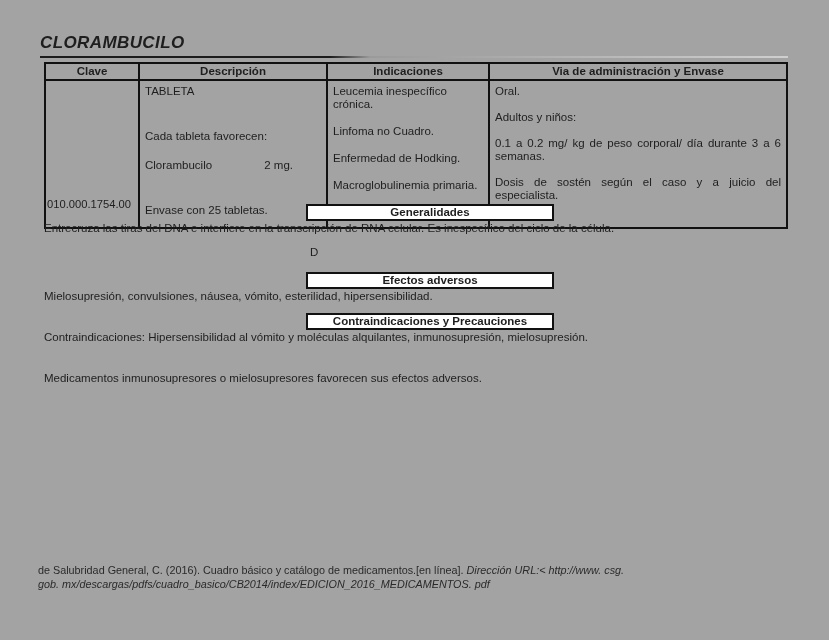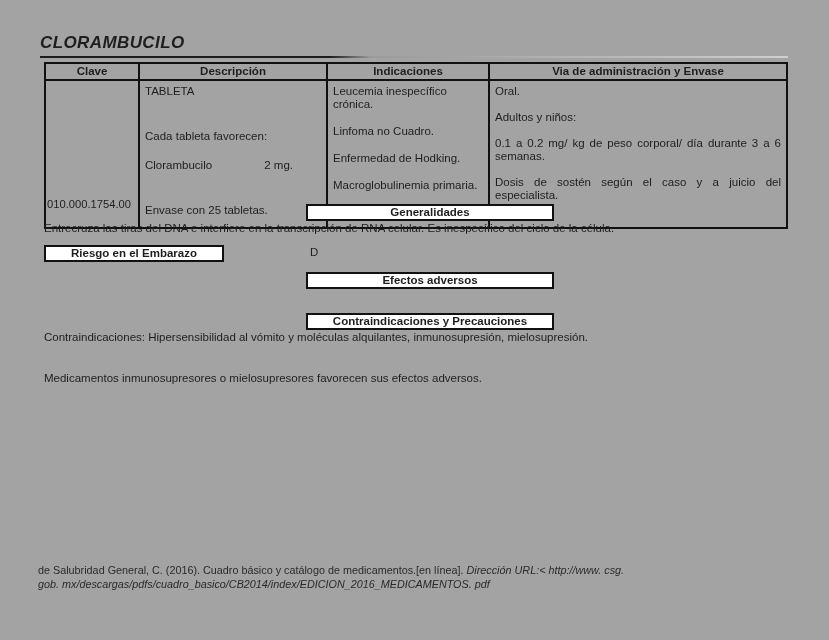--- a/index.html
+++ b/index.html
@@ -108,24 +108,24 @@
           <div class="via-line just">0.1 a 0.2 mg/ kg de peso corporal/ día durante 3 a 6 semanas.</div>
           <div class="via-line just">Dosis de sostén según el caso y a juicio del especialista.</div>
         </td>
       </tr>
     </tbody>
   </table>
 
   <div class="section-box box-center box-gen">Generalidades</div>
   <p class="body-text txt-gen">Entrecruza las tiras del DNA e interfiere en la transcripción de RNA celular. Es inespecífico del ciclo de la célula.</p>
 
-  <div class="section-box box-riesgo">Riesgo en el Embarazo</div>
   <p class="riesgo-value">D</p>
 
   <div class="section-box box-center box-efe">Efectos adversos</div>
+  <p class="body-text txt-efe">Mielosupresión, convulsiones, náusea, vómito, esterilidad, hipersensibilidad.</p>
 
   <div class="section-box box-center box-con">Contraindicaciones y Precauciones</div>
   <p class="body-text txt-con">Contraindicaciones: Hipersensibilidad al vómito y moléculas alquilantes, inmunosupresión, mielosupresión.</p>
 
   <p class="body-text txt-int">Medicamentos inmunosupresores o mielosupresores favorecen sus efectos adversos.</p>
 
   <p class="footer"><span>de Salubridad General, C. (2016). Cuadro básico y catálogo de medicamentos.[en línea]. </span><span class="it">Dirección URL:&lt; http://www. csg. gob. mx/descargas/pdfs/cuadro_basico/CB2014/index/EDICION_2016_MEDICAMENTOS. pdf</span></p>
 
 </div>
 

